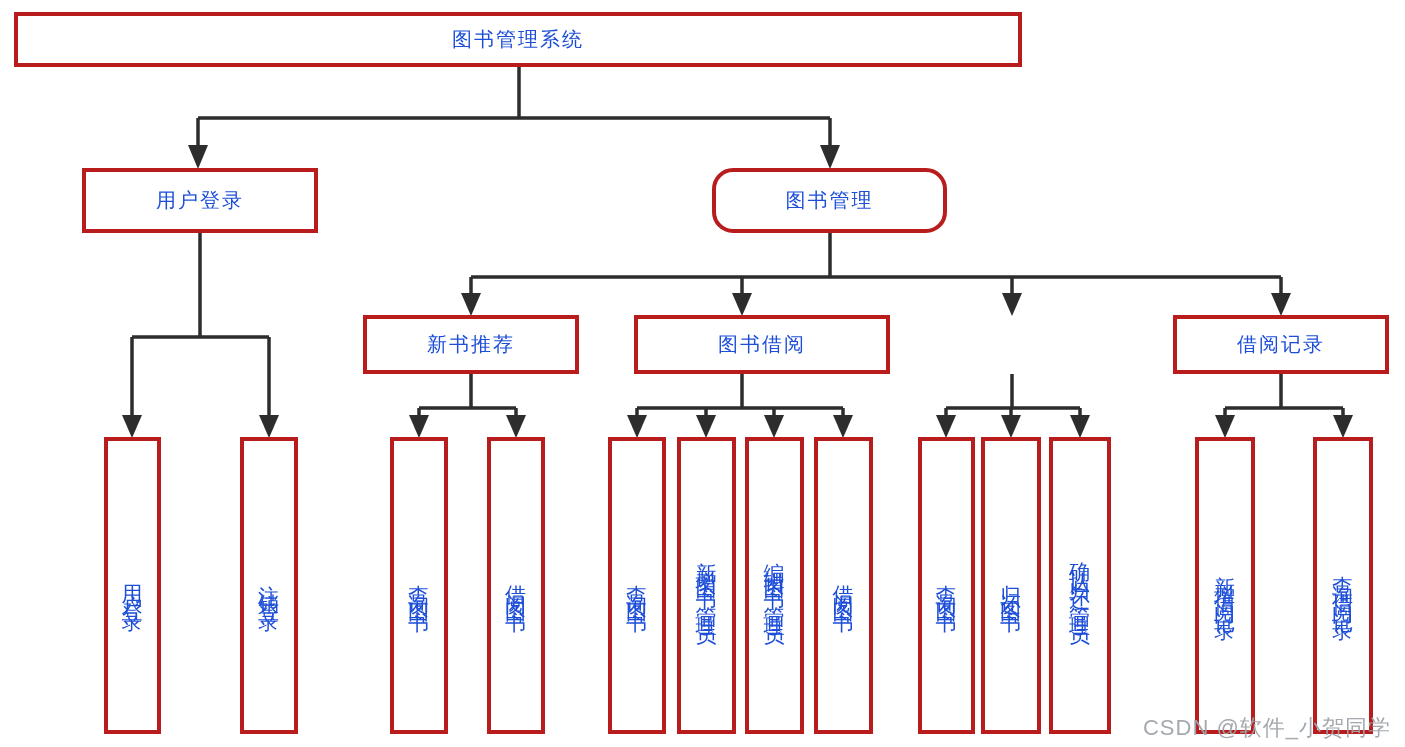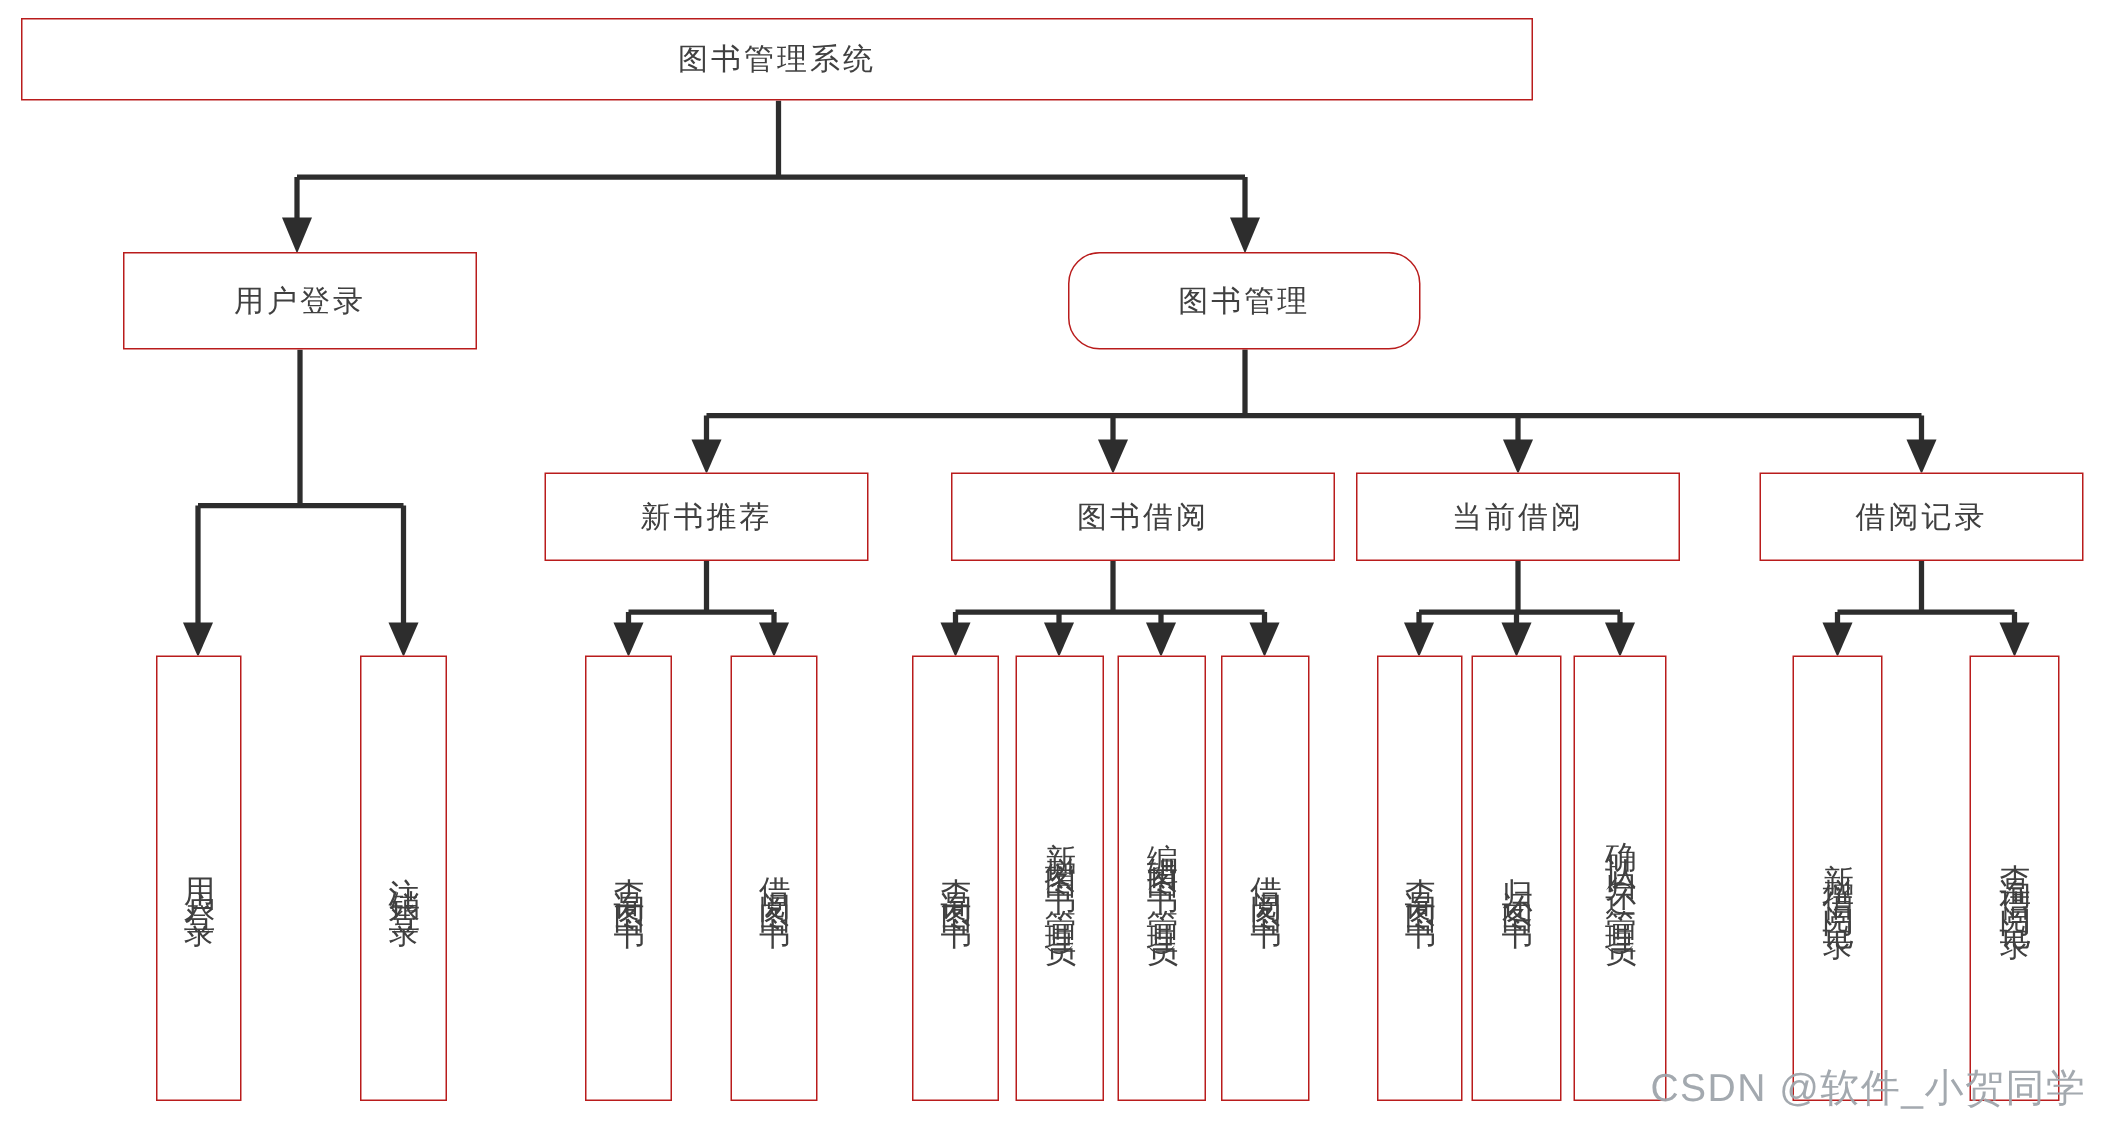--- a/index.html
+++ b/index.html
@@ -12,45 +12,45 @@
     overflow: hidden;
   }
   svg.connectors {
     position: absolute;
     left: 0; top: 0;
     width: 1405px; height: 747px;
   }
   .box {
     position: absolute;
     background: #ffffff;
-    border: 1px solid #b91c1c;
+    border: 4px solid #b91c1c;
     box-sizing: border-box;
     display: flex;
     align-items: center;
     justify-content: center;
-    color: #404040;
+    color: #1d4ed8;
   }
   .box.h .lbl {
     font-size: 20px;
     letter-spacing: 2px;
     white-space: nowrap;
   }
   .box.v .lbl {
     writing-mode: vertical-rl;
     text-orientation: mixed;
     font-size: 21px;
     letter-spacing: 9px;
     line-height: 1;
     white-space: nowrap;
   }
   .watermark {
     position: absolute;
     right: 14px;
     bottom: 4px;
-    font-size: 26px;
+    font-size: 22px;
     letter-spacing: 1px;
     color: rgba(158, 164, 171, 0.95);
     white-space: nowrap;
     pointer-events: none;
   }
 </style>
 </head>
 <body>
 
 <div class="stage">
@@ -98,23 +98,20 @@
   <div class="box h" style="left:712px; top:168px; width:235px; height:65px;border-radius:21px;">
     <span class="lbl">图书管理</span>
   </div>
 
   <div class="box h" style="left:363px; top:315px; width:216px; height:59px;align-items:center;">
     <span class="lbl">新书推荐</span>
   </div>
   <div class="box h" style="left:634px; top:315px; width:256px; height:59px;">
     <span class="lbl">图书借阅</span>
   </div>
-  <div class="box h" style="left:904px; top:315px; width:216px; height:59px;">
-    <span class="lbl">当前借阅</span>
-  </div>
   <div class="box h" style="left:1173px; top:315px; width:216px; height:59px;">
     <span class="lbl">借阅记录</span>
   </div>
 
   <div class="box v" style="left:104px; top:437px; width:57px; height:297px;">
     <span class="lbl">用户登录</span>
   </div>
   <div class="box v" style="left:240px; top:437px; width:58px; height:297px;">
     <span class="lbl">注销登录</span>
   </div>

